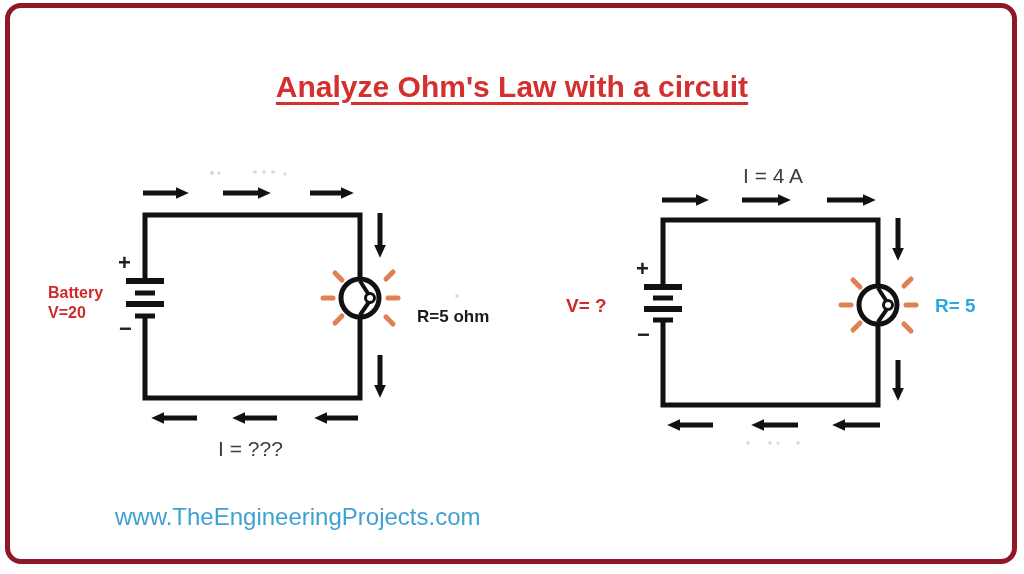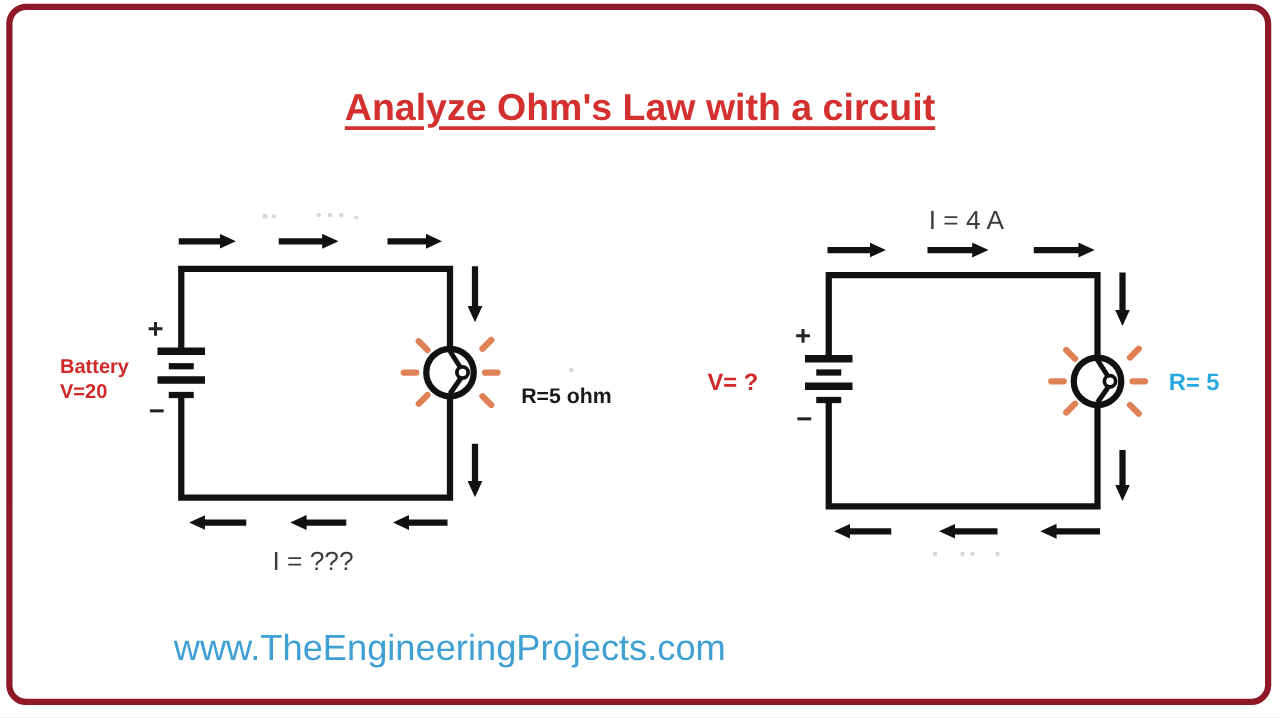--- a/index.html
+++ b/index.html
@@ -20,21 +20,21 @@
     font-size:30px; font-weight:bold; color:#d3302f;
     text-decoration:underline;
     text-decoration-thickness:3px; text-underline-offset:5px;
     letter-spacing:0px;
   }
   .circuit { position:absolute; width:460px; height:320px; }
   .circuit.left  { left:40px;  top:150px; }
   .circuit.right { left:540px; top:150px; }
   .watermark {
     position:absolute; left:115px; top:503px;
-    font-size:29px; color:#3fa0d4;margin-left:24px;
+    font-size:24px; color:#3fa0d4;
   }
   svg text { font-family:"Liberation Sans", sans-serif; }
   .wire   { stroke:#111; stroke-width:5; fill:none; }
   .bar    { stroke:#111; fill:none; }
   .shaft  { stroke:#111; stroke-width:5; }
   .glow   { stroke:#e08055; stroke-width:5; stroke-linecap:round; }
   .lbl-red  { fill:#d02929; font-weight:bold; font-size:16px; }
   .lbl-blk  { fill:#1a1a1a; font-weight:bold; font-size:17px; }
   .lbl-blue { fill:#29a9e0; font-weight:bold; font-size:19px; }
   .lbl-gray { fill:#3d3d3d; font-size:21px; }

